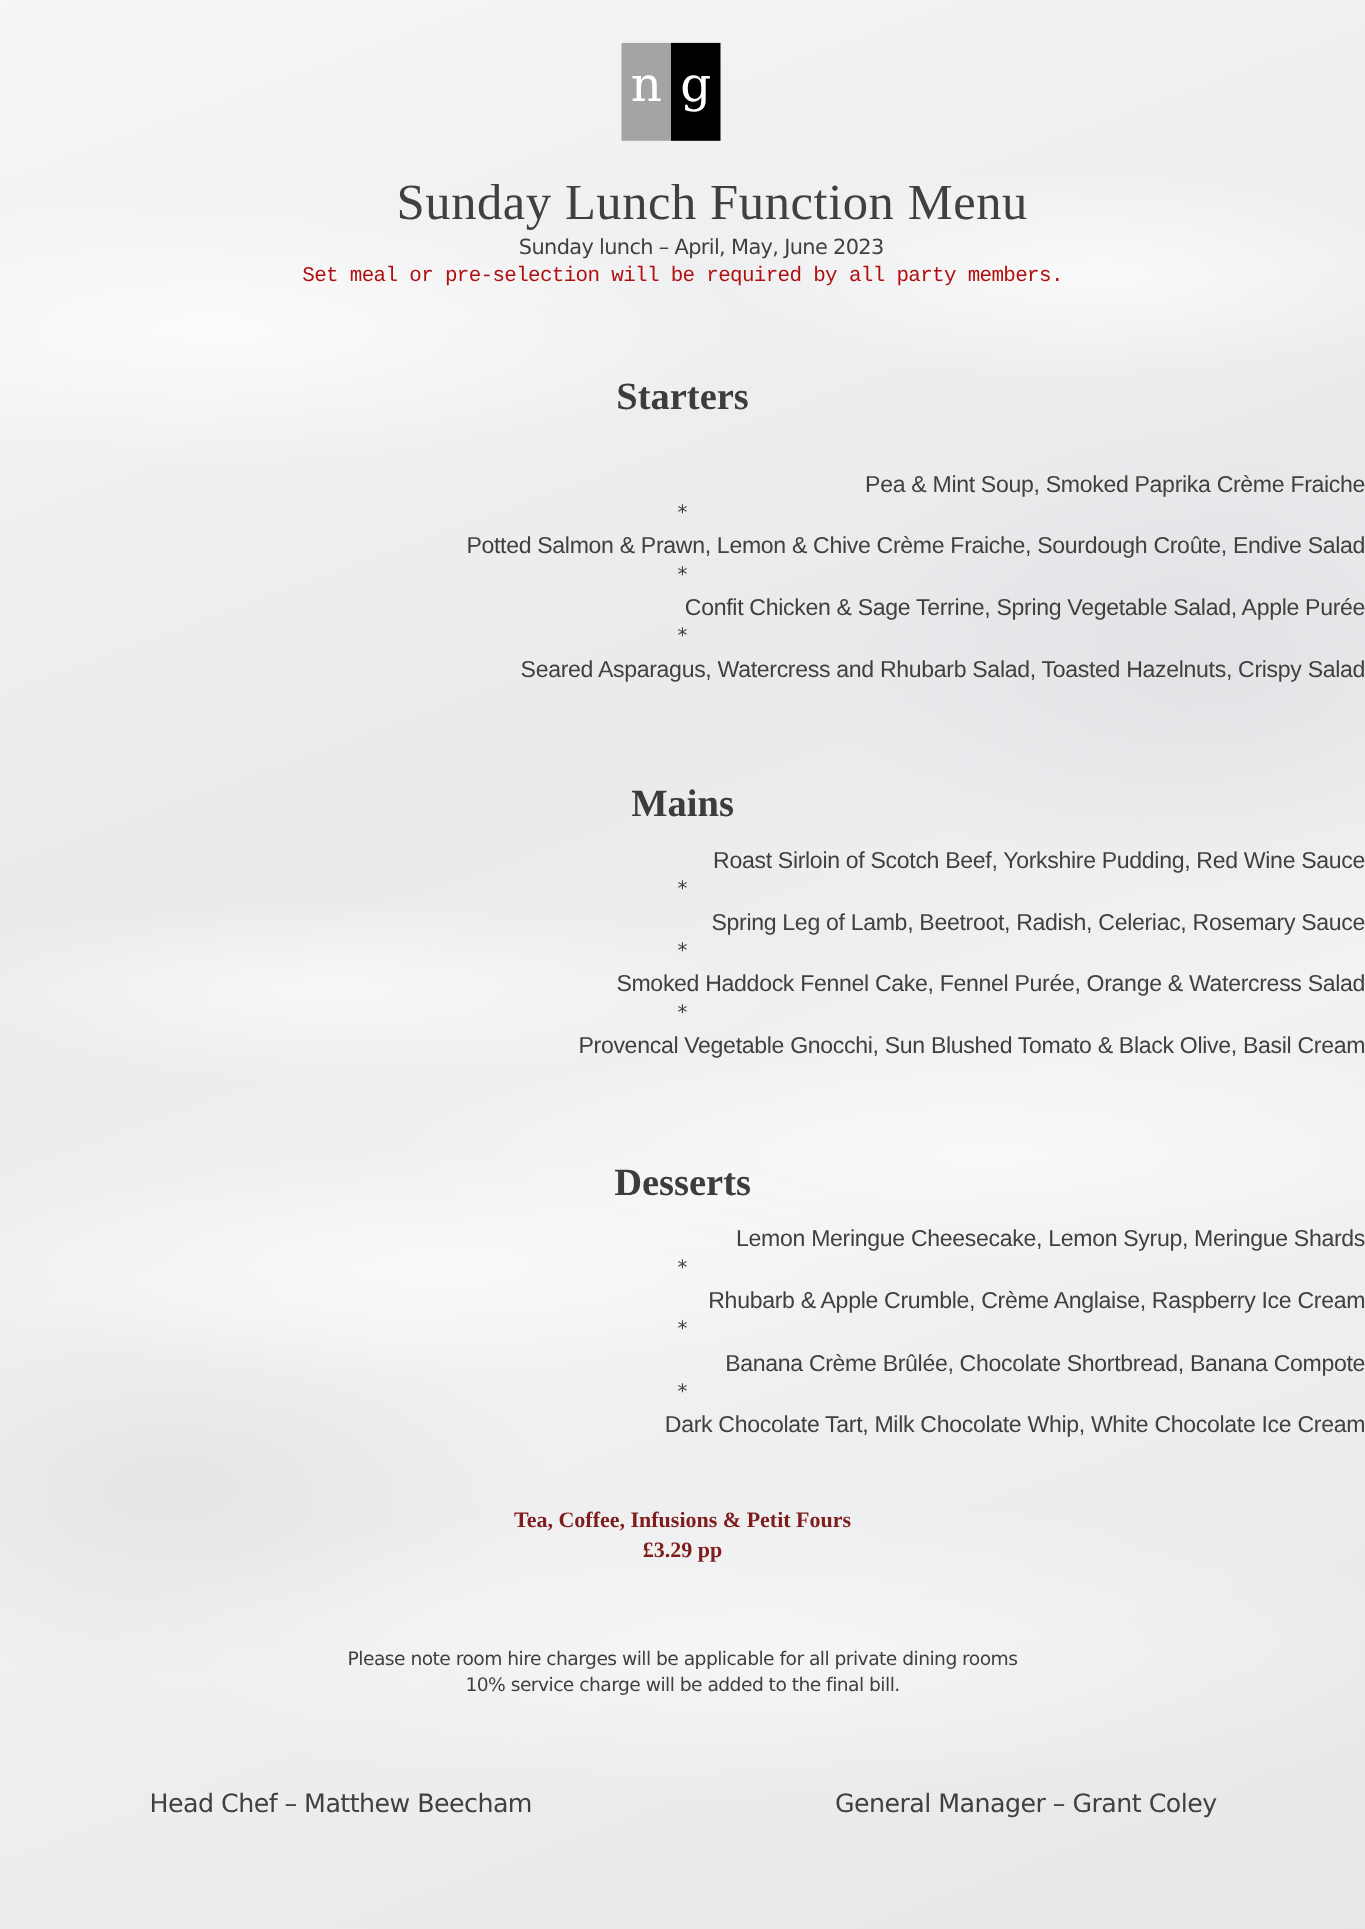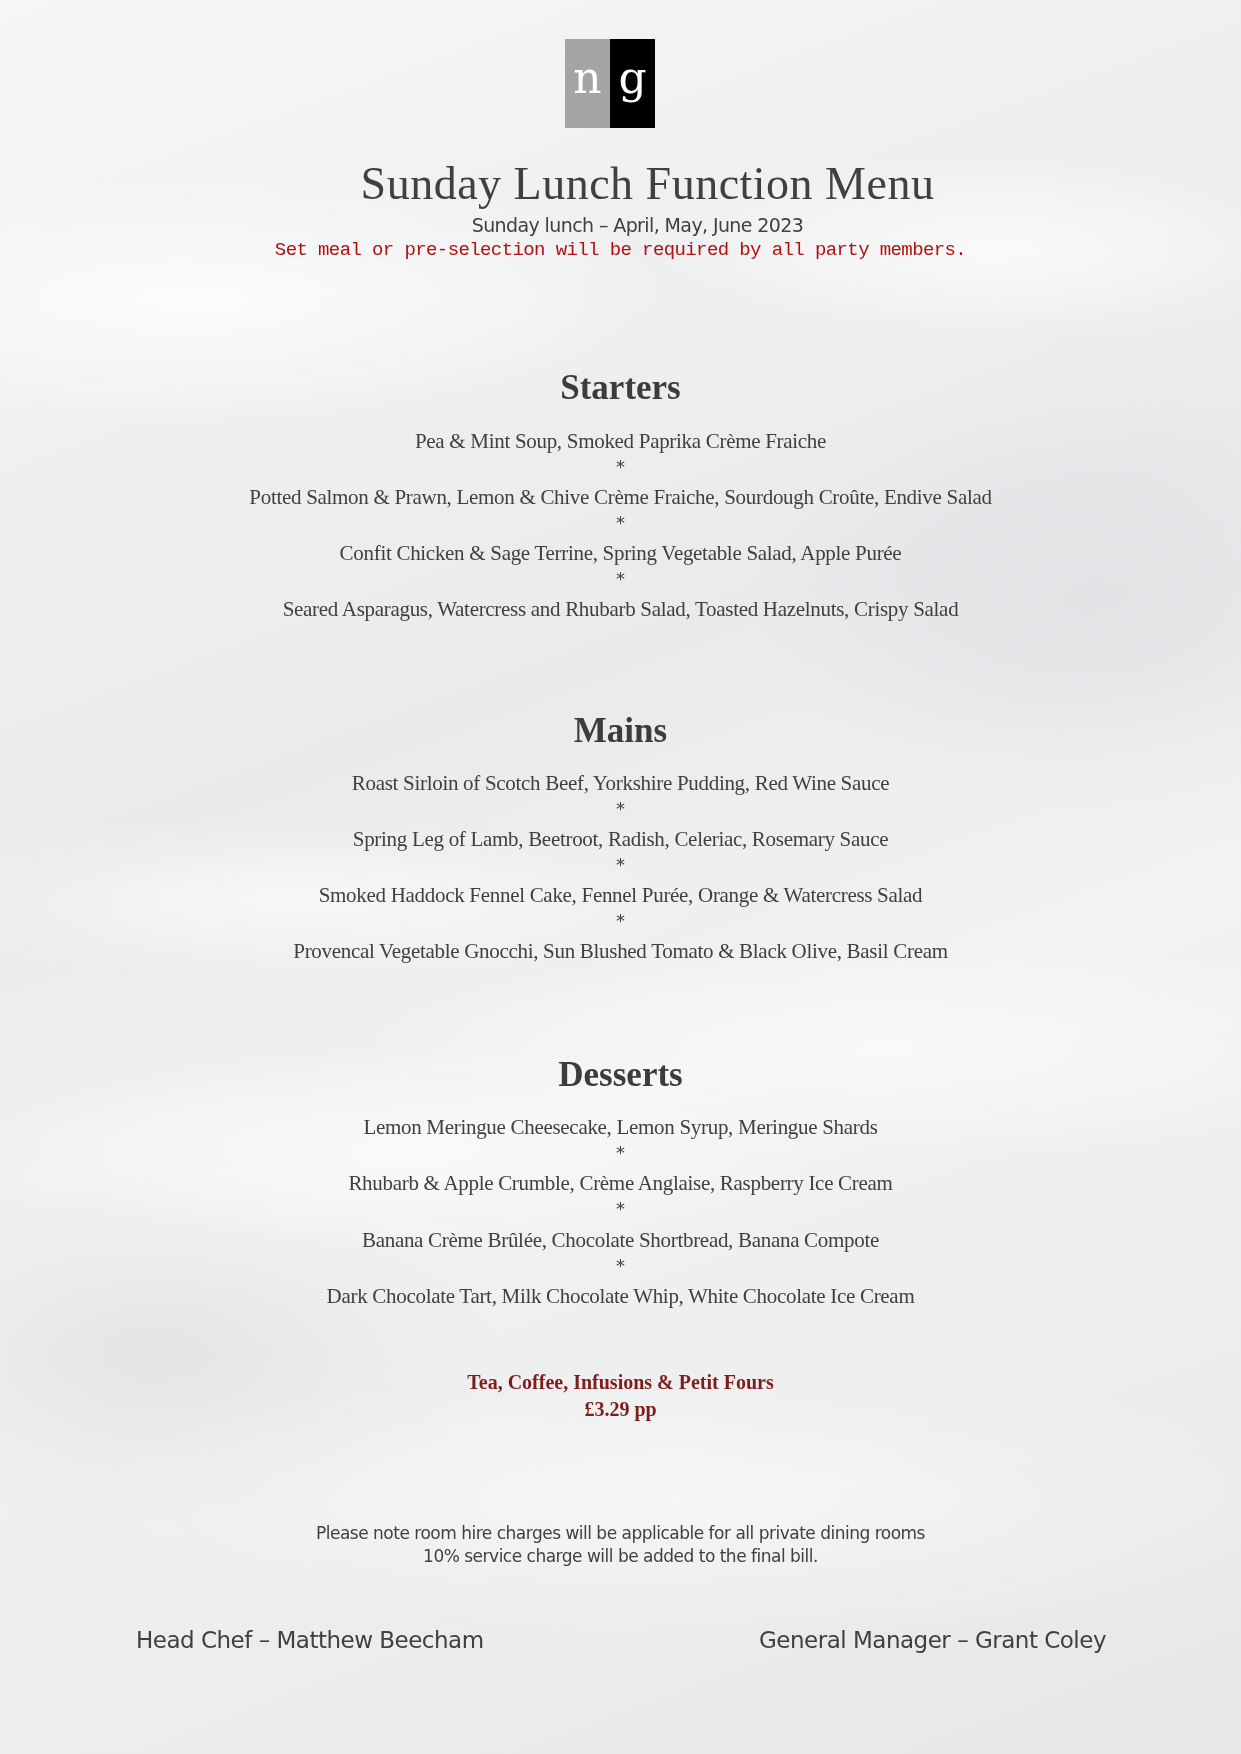--- a/index.html
+++ b/index.html
@@ -48,30 +48,31 @@
     .notice {
       top: 238px; font-size: 19px; line-height: 24px; color: #b01010;
       font-family: Liberation Mono, monospace; letter-spacing: -0.6px;
     }
     .section-heading {
       font-family: "Liberation Serif", serif; font-weight: bold; font-size: 35px; line-height: 40px;
       color: #3c3c3c;
     }
     .item {
       font-size: 21px; line-height: 28px; color: #404040; letter-spacing: -0.3px;
-      font-family: Liberation Serif, serif;
+      font-family: Liberation Sans, sans-serif;
+      text-align: right;
     }
     .sep {
       font-size: 18px; line-height: 20px; color: #404040;
     }
     .extras {
       font-family: "Liberation Serif", serif; font-weight: bold; font-size: 20px; line-height: 26px; color: #7f1d1d;
     }
     .note {
-      font-size: 17px; line-height: 22px; color: #404040; letter-spacing: -0.5px; margin-top: 24px;
+      font-size: 17px; line-height: 22px; color: #404040; letter-spacing: -0.5px;
     }
     .sig {
       position: absolute; top: 1614px; font-size: 23px; line-height: 22px; color: #404040;
       letter-spacing: -0.5px; white-space: nowrap; margin-top: 15px;
     }
     .sig.left { left: 136px; }
     .sig.right { right: 135px; }
   </style>
 </head>
 <body>
@@ -84,21 +85,21 @@
     </div>
   <div class="half right">
       <span>g</span>
     </div>
 </div>
 
 <div class="center-line title">Sunday Lunch Function Menu</div>
 <div class="center-line subtitle">Sunday lunch – April, May, June 2023</div>
 <div class="center-line notice">Set meal or pre-selection will be required by all party members.</div>
 
-<div class="center-line section-heading" style="top:368px">Starters</div>
+<div class="center-line section-heading" style="top:341px">Starters</div>
 <div class="center-line item" style="top:427px">Pea &amp; Mint Soup, Smoked Paprika Crème Fraiche</div>
 <div class="center-line sep" style="top:457px">*</div>
 <div class="center-line item" style="top:483px">Potted Salmon &amp; Prawn, Lemon &amp; Chive Crème Fraiche, Sourdough Croûte, Endive Salad</div>
 <div class="center-line sep" style="top:513px">*</div>
 <div class="center-line item" style="top:539px">Confit Chicken &amp; Sage Terrine, Spring Vegetable Salad, Apple Purée</div>
 <div class="center-line sep" style="top:569px">*</div>
 <div class="center-line item" style="top:595px">Seared Asparagus, Watercress and Rhubarb Salad, Toasted Hazelnuts, Crispy Salad</div>
 
 <div class="center-line section-heading" style="top:711px">Mains</div>
 <div class="center-line item" style="top:769px">Roast Sirloin of Scotch Beef, Yorkshire Pudding, Red Wine Sauce</div>

